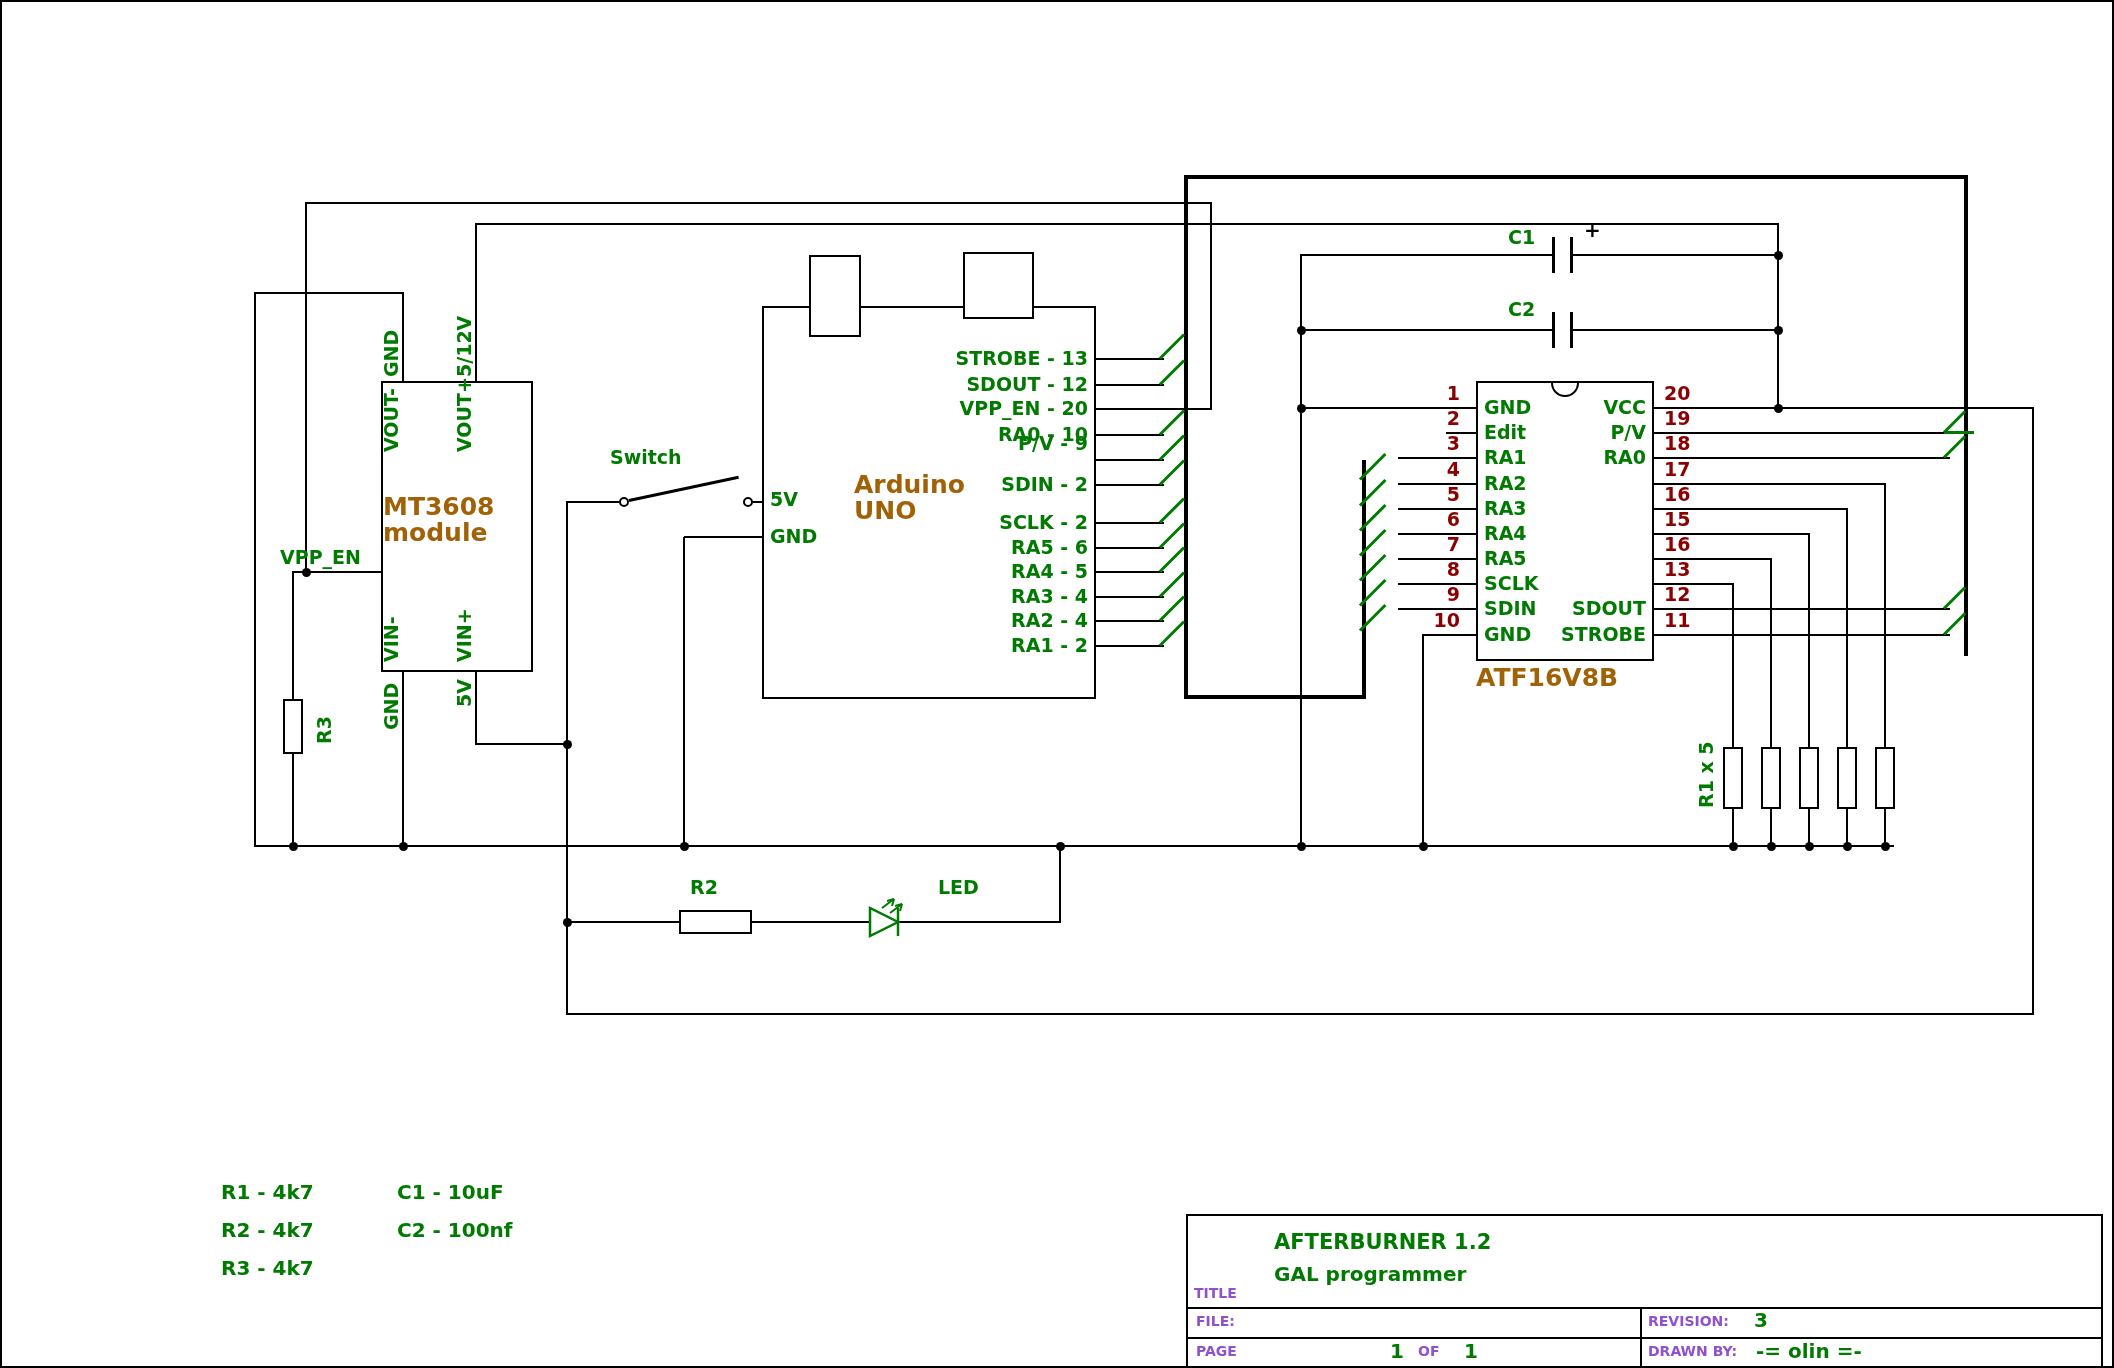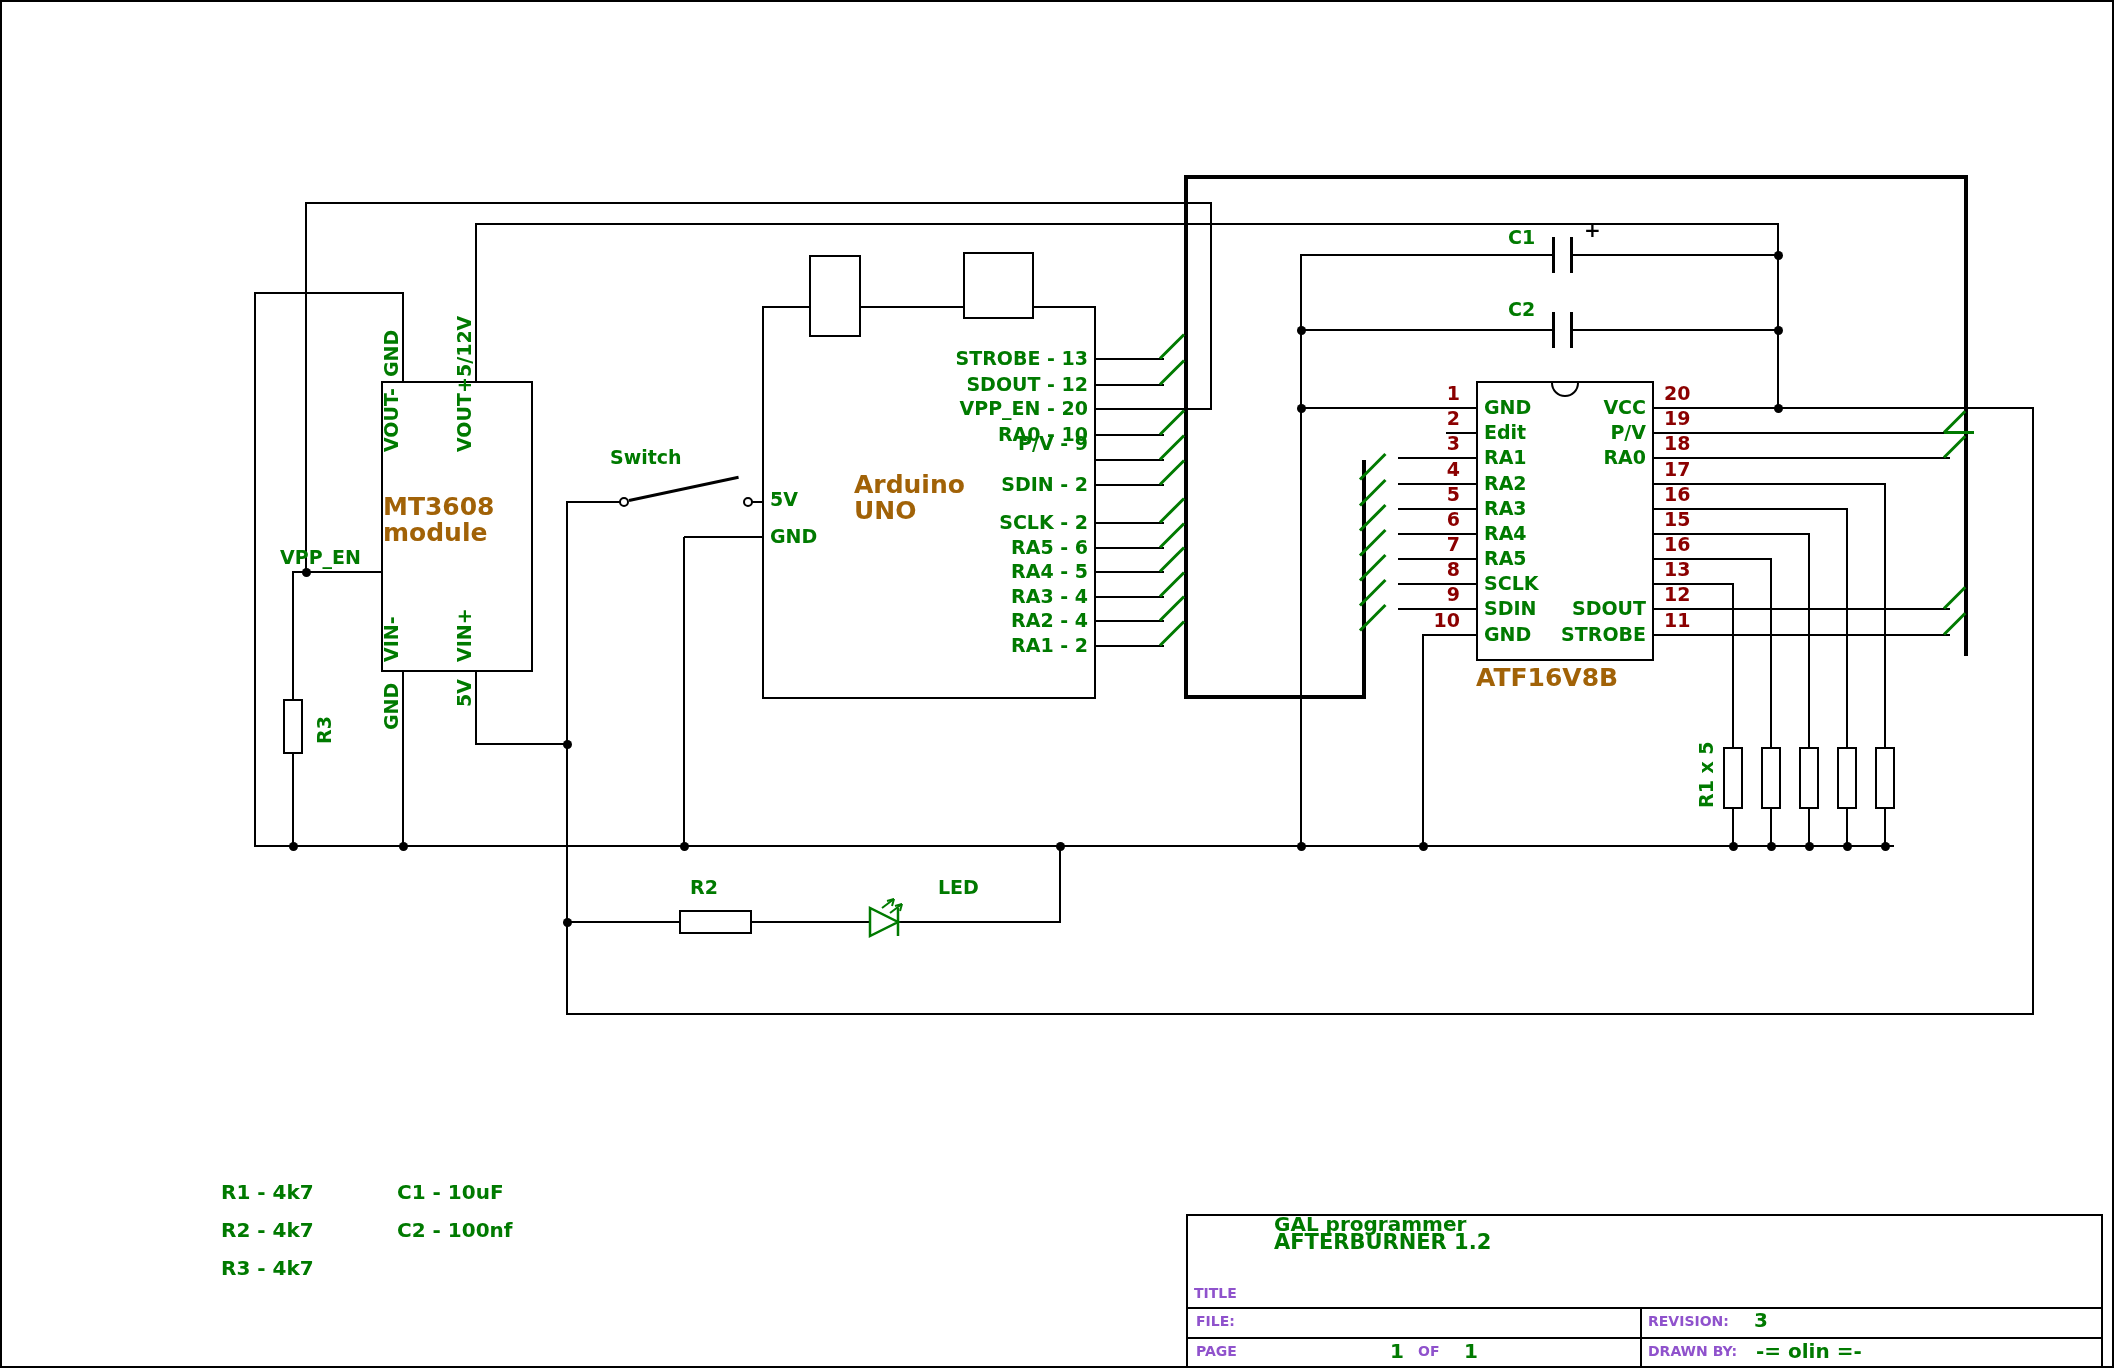--- a/index.html
+++ b/index.html
@@ -290,21 +290,21 @@
   <span class="gv" style="left:219px;top:1254px">R3 - 4k7</span>
   <span class="gv" style="left:395px;top:1178px">C1 - 10uF</span>
   <span class="gv" style="left:395px;top:1216px">C2 - 100nf</span>
 
   <div class="box" style="left:1184px;top:1212px;width:917px;height:154px;background:transparent"></div>
   <i class="w" style="left:1184px;top:1305px;width:917px;height:2px"></i>
   <i class="w" style="left:1184px;top:1335px;width:917px;height:2px"></i>
   <i class="w" style="left:1638px;top:1305px;width:2px;height:61px"></i>
   <span class="att" style="left:1192px;top:1282px">TITLE</span>
   <span class="gv" style="left:1272px;top:1228px;font-size:21px">AFTERBURNER 1.2</span>
-  <span class="gv" style="left:1272px;top:1210px">GAL programmer</span>
+  <span class="gv" style="left:1272px;top:1260px">GAL programmer</span>
   <span class="att" style="left:1194px;top:1310px">FILE:</span>
   <span class="att" style="left:1646px;top:1310px">REVISION:</span>
   <span class="gv" style="left:1752px;top:1306px">3</span>
   <span class="att" style="left:1194px;top:1340px">PAGE</span>
   <span class="gv" style="left:1388px;top:1337px">1</span>
   <span class="att" style="left:1416px;top:1340px">OF</span>
   <span class="gv" style="left:1462px;top:1337px">1</span>
   <span class="att" style="left:1646px;top:1340px">DRAWN BY:</span>
   <span class="gv" style="left:1754px;top:1337px">-= olin =-</span>
 

